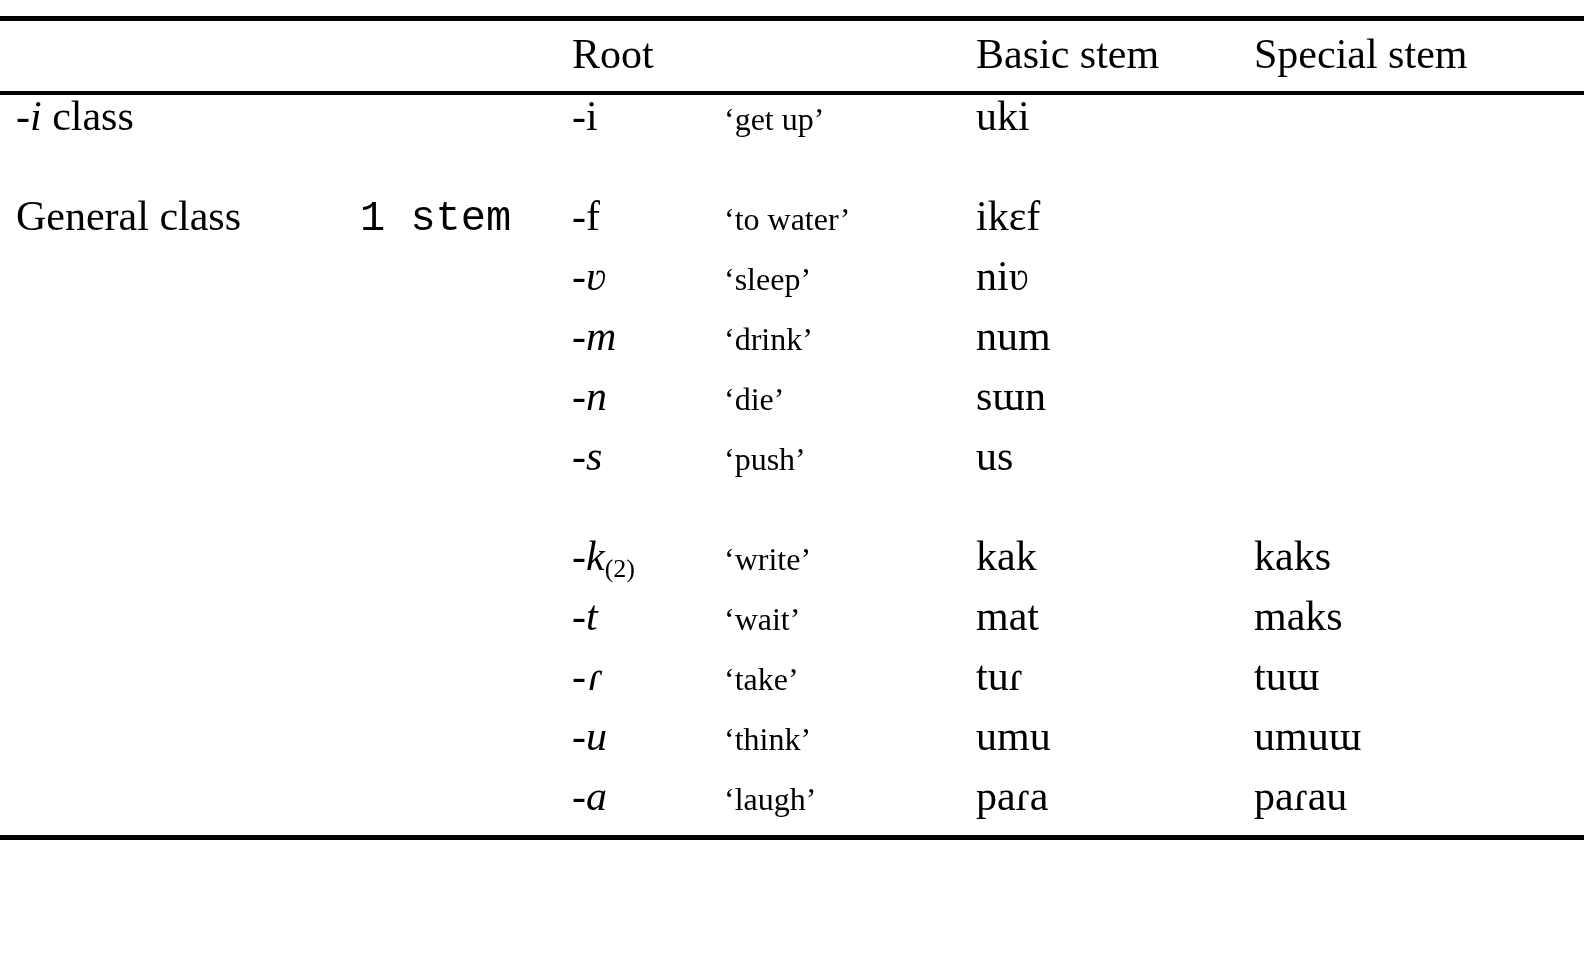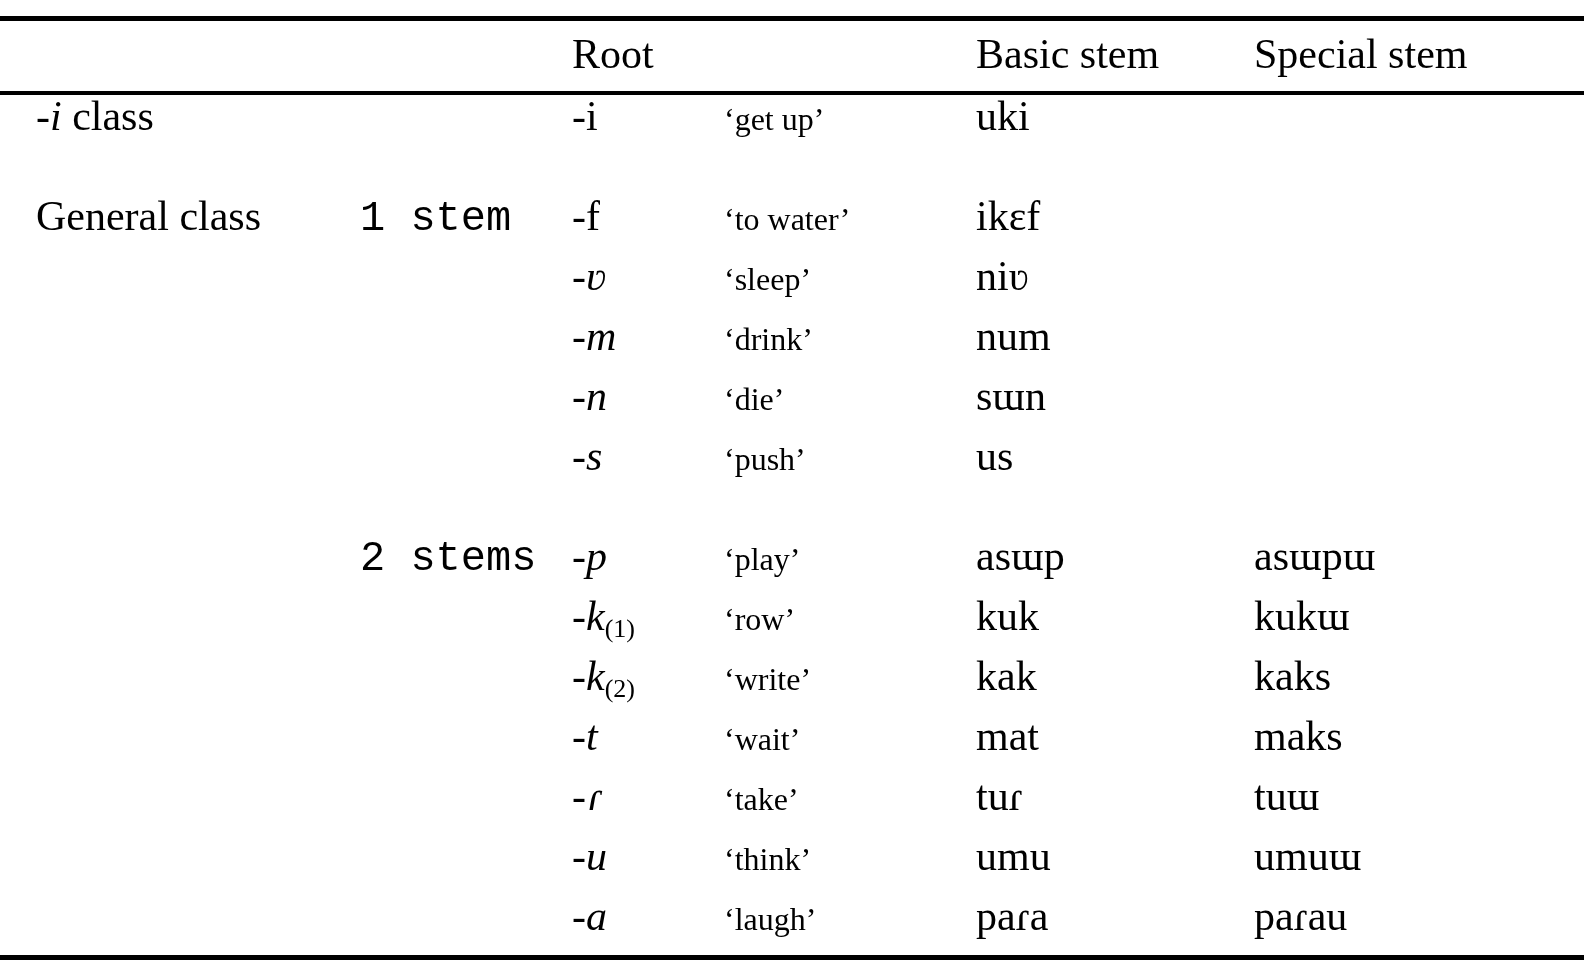--- a/index.html
+++ b/index.html
@@ -74,21 +74,21 @@
     vertical-align: baseline;
     height: 60px;
   }
 
   .hdr {
     font-size: 42px;
     font-style: normal;
   }
 
   .cell-class {
-    padding-left: 36px;
+    padding-left: 16px;
     font-size: 42px;
     white-space: nowrap;
   }
   .cell-sub {
     font-size: 42px;
     white-space: nowrap;
     font-family: Liberation Mono, monospace;
   }
   .cell-root {
     font-style: italic;
@@ -203,36 +203,20 @@
           <td class="cell-root">-s</td>
           <td class="cell-gloss">‘push’</td>
           <td class="cell-basic">us</td>
           <td class="cell-special"></td>
         </tr>
         <tr class="spacer-row">
           <td colspan="6"></td>
         </tr>
         <tr>
           <td class="cell-class"></td>
-          <td class="cell-sub">2 stems</td>
-          <td class="cell-root">-p</td>
-          <td class="cell-gloss">‘play’</td>
-          <td class="cell-basic">asɯp</td>
-          <td class="cell-special">asɯpɯ</td>
-        </tr>
-        <tr>
-          <td class="cell-class"></td>
-          <td class="cell-sub"></td>
-          <td class="cell-root">-k<sub>(1)</sub></td>
-          <td class="cell-gloss">‘row’</td>
-          <td class="cell-basic">kuk</td>
-          <td class="cell-special">kukɯ</td>
-        </tr>
-        <tr>
-          <td class="cell-class"></td>
           <td class="cell-sub"></td>
           <td class="cell-root">-k<sub>(2)</sub></td>
           <td class="cell-gloss">‘write’</td>
           <td class="cell-basic">kak</td>
           <td class="cell-special">kaks</td>
         </tr>
         <tr>
           <td class="cell-class"></td>
           <td class="cell-sub"></td>
           <td class="cell-root">-t</td>

